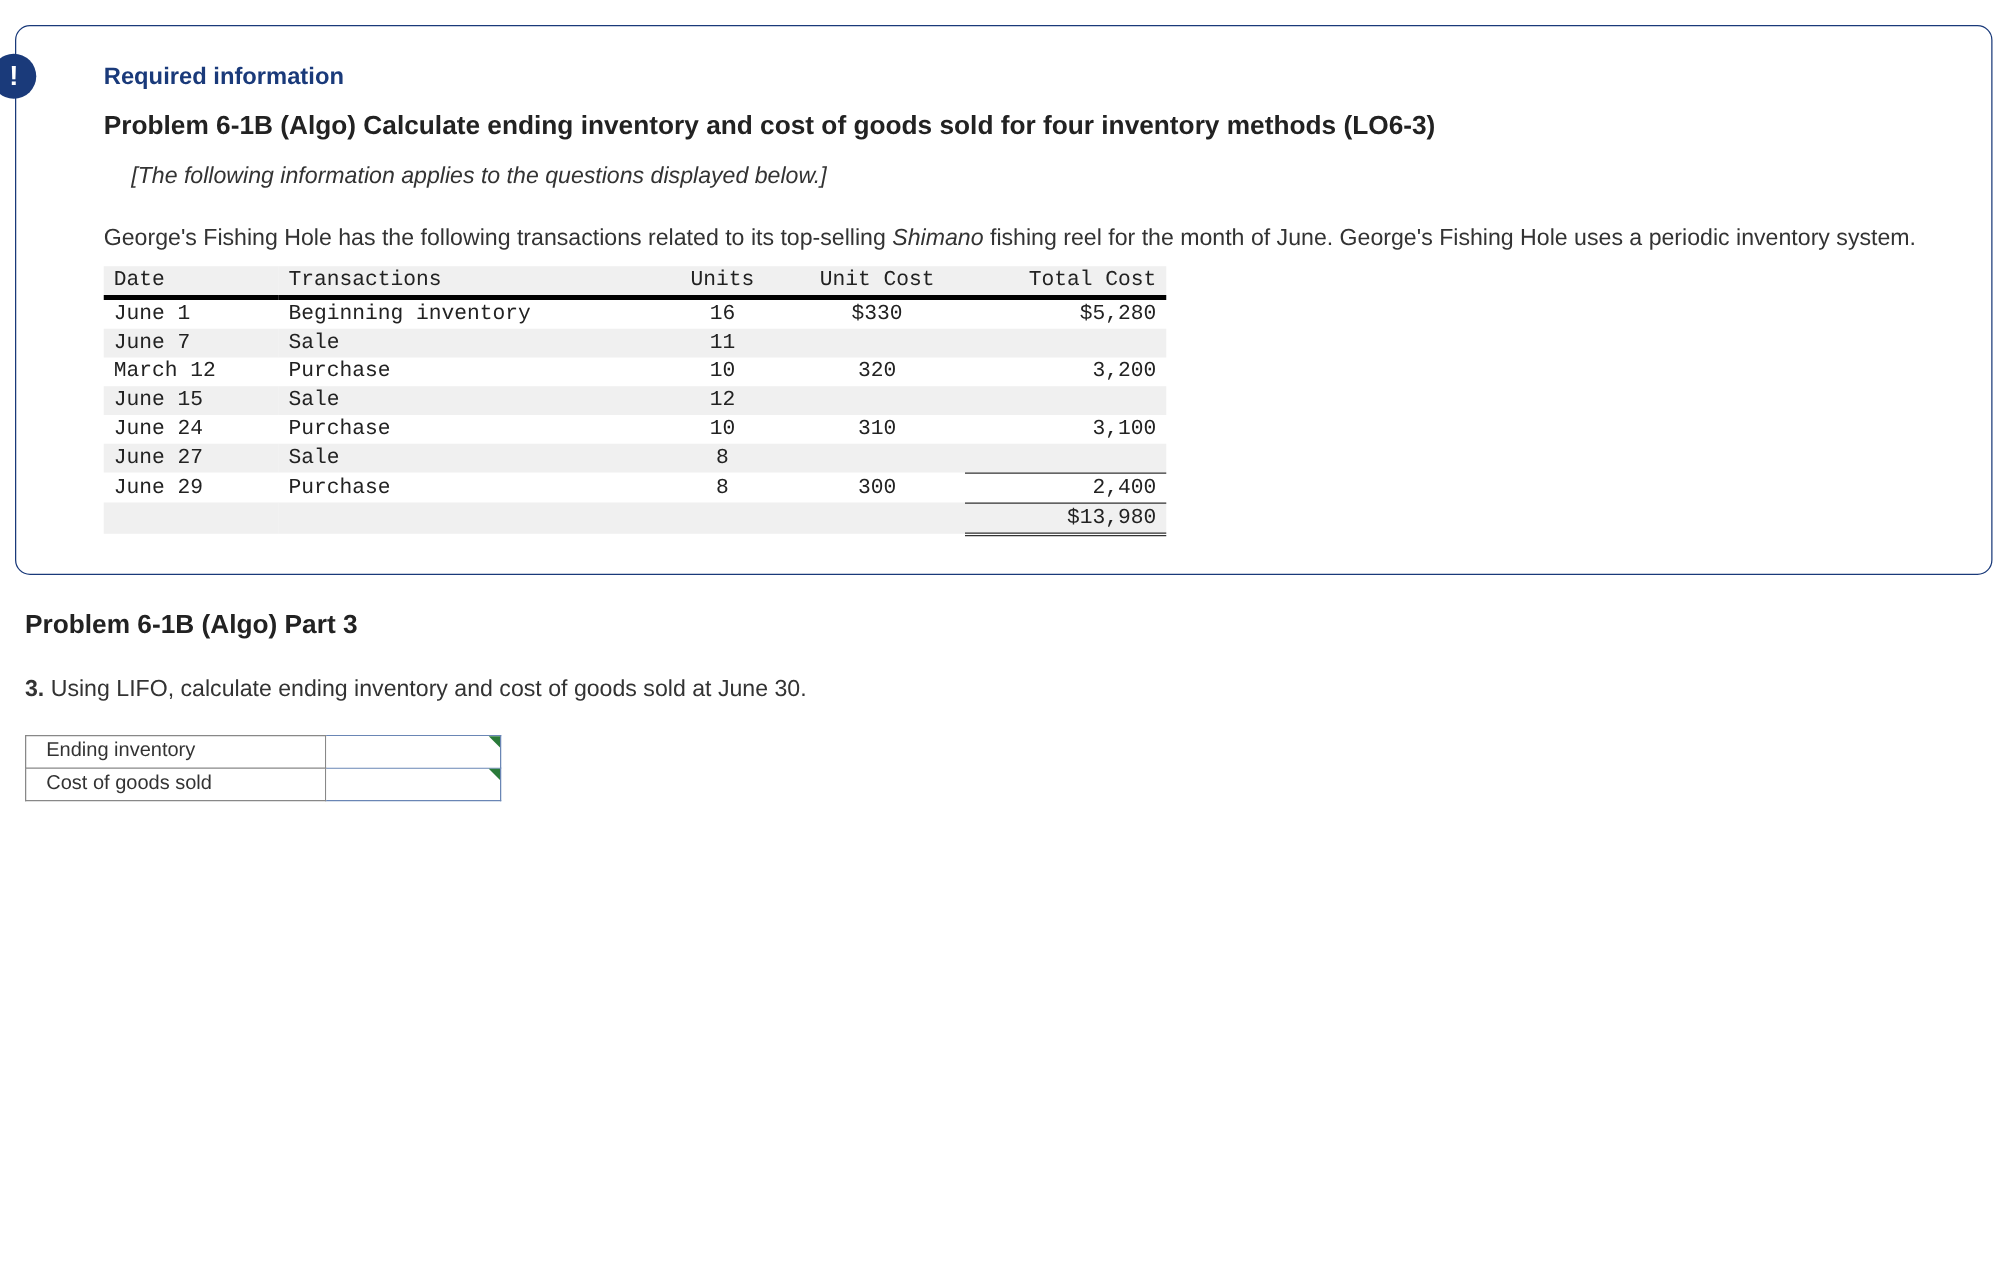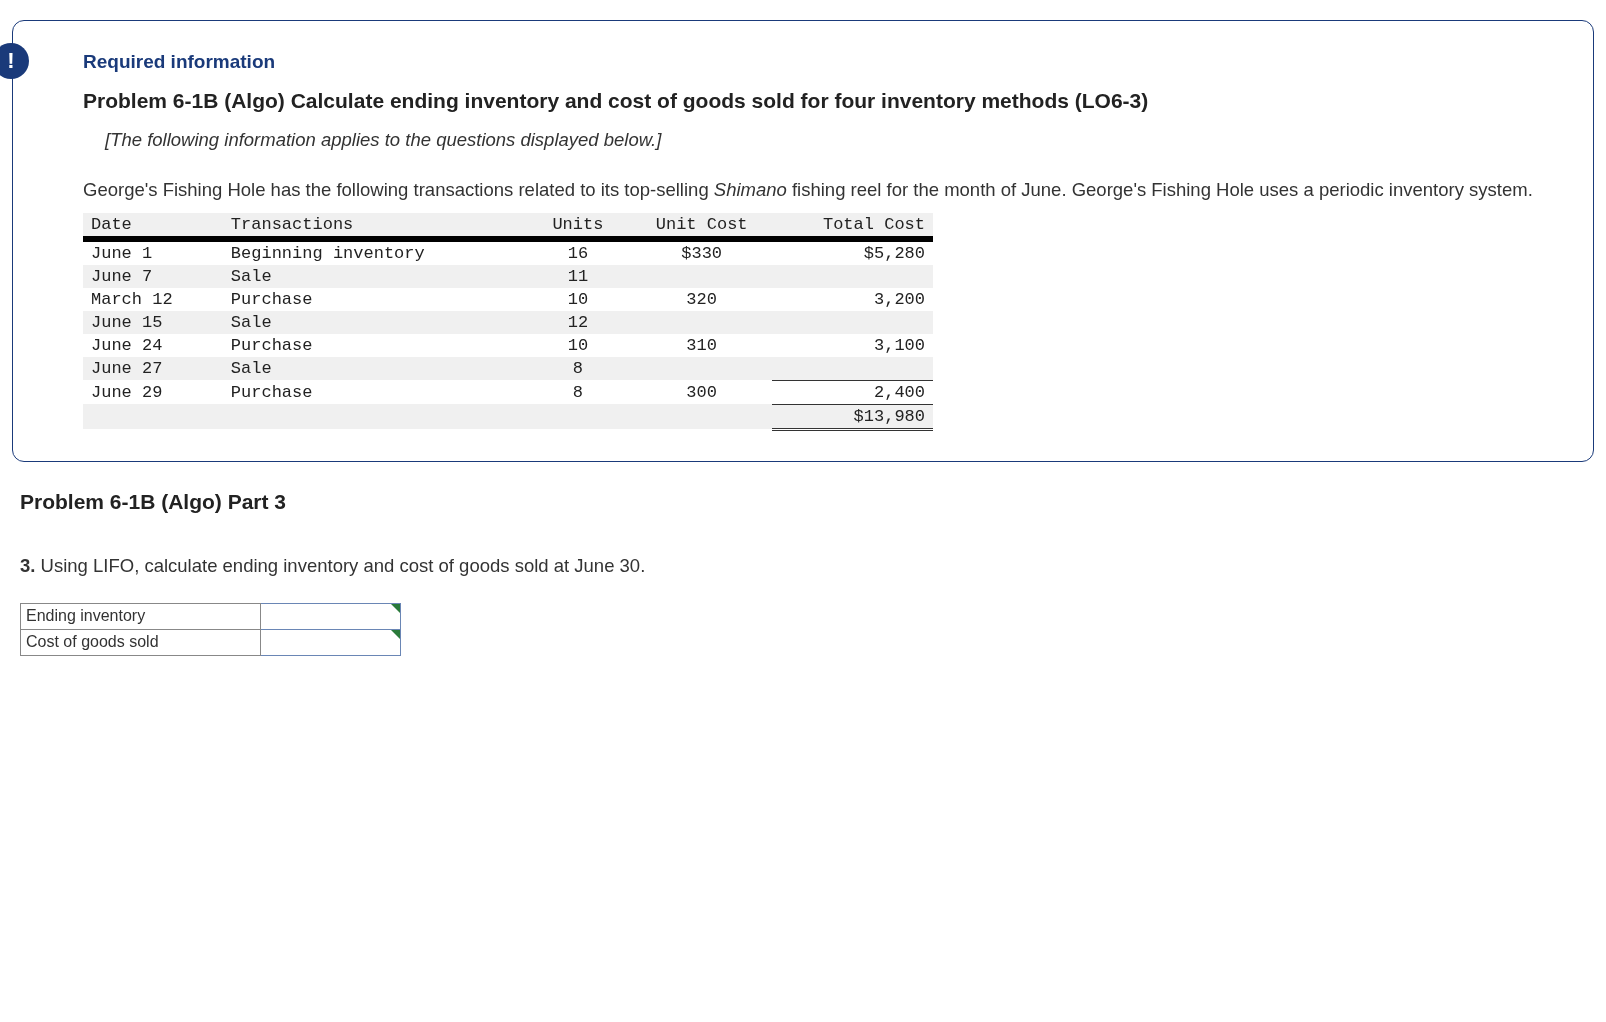--- a/index.html
+++ b/index.html
@@ -64,55 +64,55 @@
     border-collapse: collapse;
     font-family: "Courier New", Courier, monospace;
     font-size: 17px;
     color: #222;
     width: 850px;
   }
   .tx-table th {
     text-align: left;
     font-weight: 400;
     padding: 2px 8px;
-    border-bottom: 6px solid #000000;
+    border-bottom: 4px solid #000000;
     background: #f0f0f0;
   }
   .tx-table th.num, .tx-table td.num { text-align: right; }
   .tx-table th.ctr, .tx-table td.ctr { text-align: center; }
   .tx-table tbody tr:nth-child(even) td { background: #f0f0f0; }
   .tx-table td { padding: 2px 8px; }
   .total-line-top { border-top: 1px solid #333; }
   .total-line-bot { border-bottom: 3px double #333; }
   .tx-table .col-date { width: 130px; }
   .tx-table .col-tx { width: 280px; }
   .tx-table .col-units { width: 100px; }
   .tx-table .col-uc { width: 130px; }
   .tx-table .col-tc { width: 150px; }
 
   .part-title {
     font-weight: 800;
     font-size: 21px;
     color: #222;
-    margin: 0 0 41px 8px;
+    margin: 0 0 28px 8px;
   }
   .question-line {
     font-size: 18.5px;
     margin: 0 0 26px 8px;
   }
   .question-line b { font-weight: 700; }
 
   .answer-table {
     border-collapse: collapse;
     margin-left: 8px;
     font-size: 16px;
   }
   .answer-table td {
     border: 1px solid #888;
-    padding: 3px 5px;
+    padding: 3px 16px;
     height: 26px;
   }
   .answer-table td.label-cell { width: 240px; }
   .answer-table td.input-cell {
     width: 140px;
     position: relative;
     background: #fff;
     padding: 0;
   }
   .answer-table td.input-cell input {

